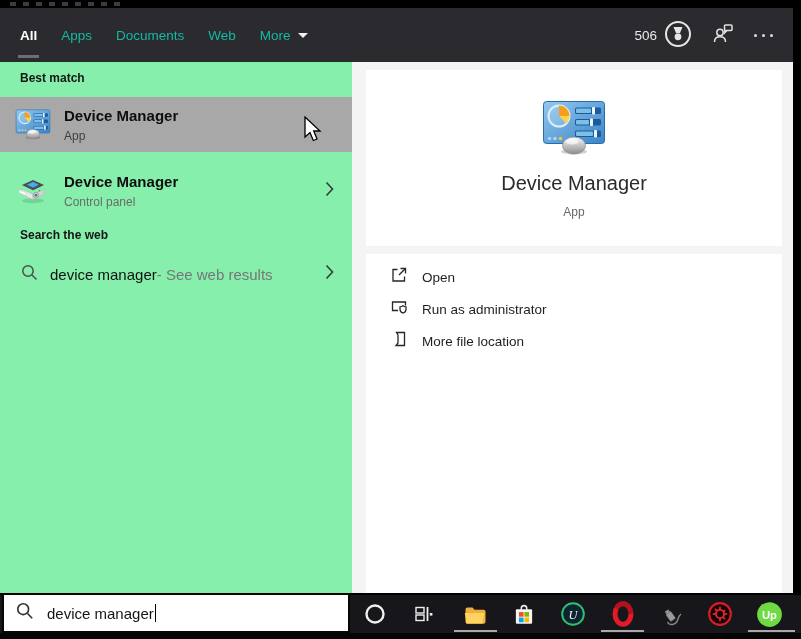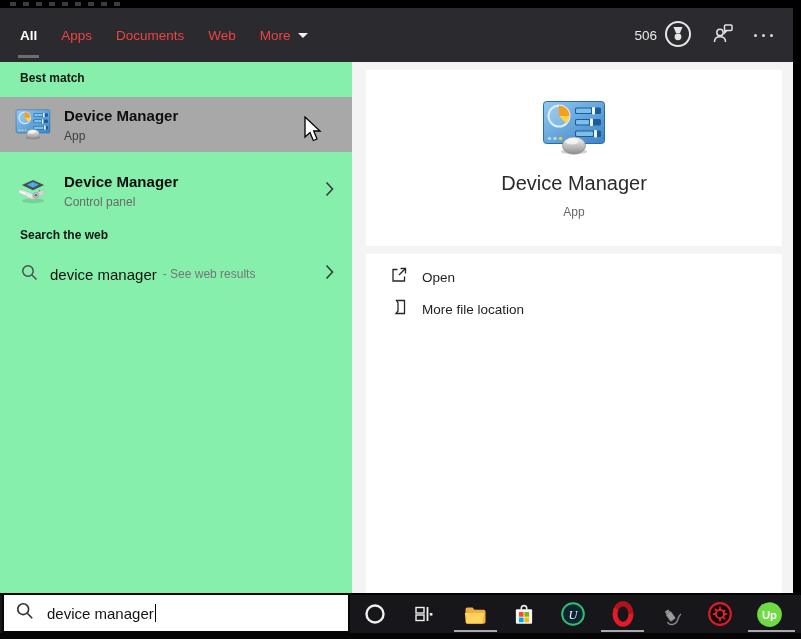--- a/index.html
+++ b/index.html
@@ -15,21 +15,21 @@
     background:repeating-linear-gradient(90deg, #7d8792 0 6px, transparent 6px 13px);
   }
   
   .topbar{
     position:absolute; left:0; top:8px; width:797px; height:54px;
     background:#2b2a2e; display:flex; align-items:stretch;
   }
   .tabs{ display:flex; padding-left:8px; }
   .tab{
     position:relative; display:flex; align-items:center; padding:0 12px;
-    color:#ef4444; font-size:13.5px; cursor:default;
+    color:#14b8a6; font-size:13.5px; cursor:default;
   }
   .tab.active{ color:#fff; font-weight:bold; }
   .tab.active::after{
     content:""; position:absolute; left:10px; right:10px; bottom:4px; height:3px;
     background:#6e6e6e;
   }
   .tab .caret{
     margin-left:7px; width:0; height:0; border-left:5px solid transparent;
     border-right:5px solid transparent; border-top:5px solid #efefef;
   }
@@ -61,21 +61,21 @@
   .row-sub{ font-size:12px; color:#3f3f3f; margin-top:4px; }
   .row-cp .row-sub{ color:#6b6b6b; }
   .row-chevron{ position:absolute; right:18px; top:50%; transform:translateY(-50%); }
 
   .web-row{
     position:absolute; left:0; top:193px; width:352px; height:38px;
     display:flex; align-items:center;
   }
   .web-row .mag{ margin-left:21px; }
   .web-query{ margin-left:12px; font-size:15px; color:#111; }
-  .web-suffix{ margin-left:6px; font-size:12px; color:#767676; }
+  .web-suffix{ font-size:15px; color:#767676; }
 
   
   .right-area{
     position:absolute; left:352px; top:62px; width:441px; height:531px; background:#f4f4f4;
   }
   .card{ position:absolute; left:14px; width:416px; background:#fff; }
   .card-top{ top:8px; height:176px; text-align:center; }
   .card-top .big-icon{ margin-top:30px; }
   .detail-title{ font-size:20px; color:#2b2b2b; margin-top:12px; }
   .detail-sub{ font-size:12px; color:#686868; margin-top:10px; }
@@ -273,20 +273,29 @@
           <path d="M7.5 3.5 H3 V15 H14.5 V10.5"></path>
           <polyline points="10.5,2.5 15.5,2.5 15.5,7.5"></polyline>
           <line x1="9" y1="9" x2="15.2" y2="2.8"></line>
         </svg>
       </span>
       <span class="action-label">Open</span>
     </div>
     <div class="action-row">
       <span>
         <svg width="18" height="18" viewBox="0 0 18 18" fill="none" stroke="#262626" stroke-width="1.3">
+          <path d="M8 12.5 H2.5 V4 H15.5 V7.5"></path>
+          <path d="M13 7.8 c0.9 0.7 2 1 3 1 v2.6 c0 1.8-1.4 2.9-3 3.6 -1.6-0.7-3-1.8-3-3.6 V8.8 c1 0 2.1-0.3 3-1 Z"></path>
+        </svg>
+      </span>
+      <span class="action-label">Run as administrator</span>
+    </div>
+    <div class="action-row">
+      <span>
+        <svg width="18" height="18" viewBox="0 0 18 18" fill="none" stroke="#262626" stroke-width="1.3">
           <path d="M6.5 2.5 H14.5 V15.5 H6 L8 13 V5 Z"></path>
         </svg>
       </span>
       <span class="action-label">More file location</span>
     </div>
   </div>
 </div>
 
 <div class="right-black"></div>
 

